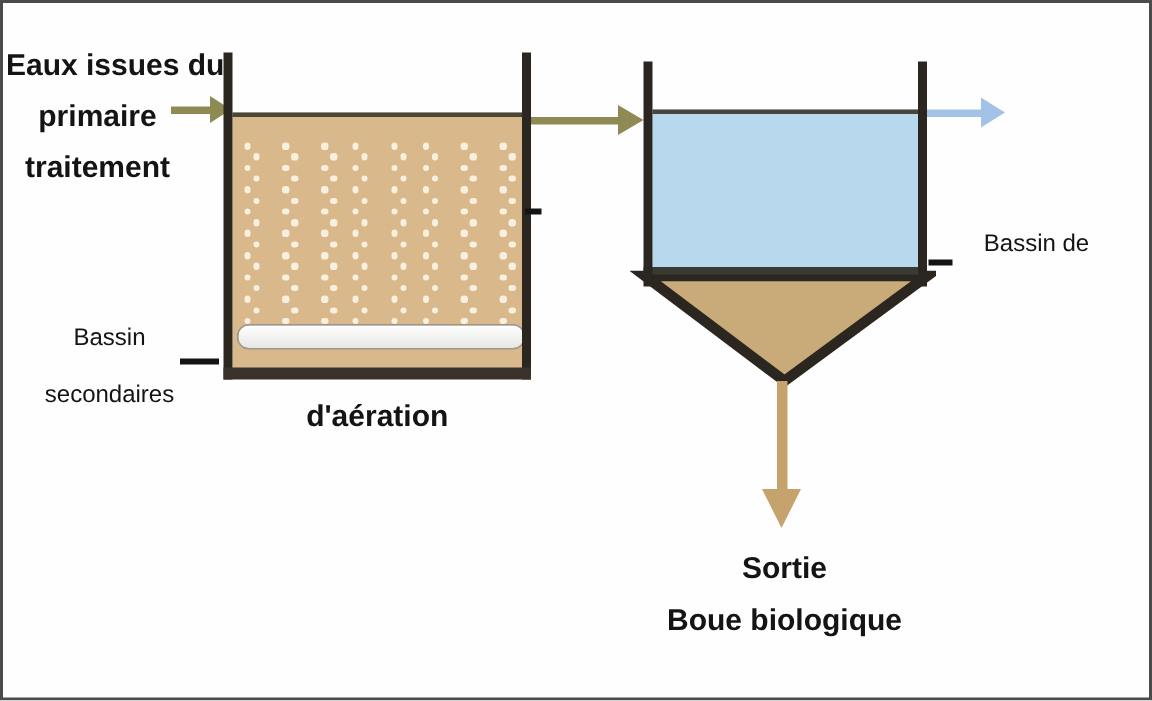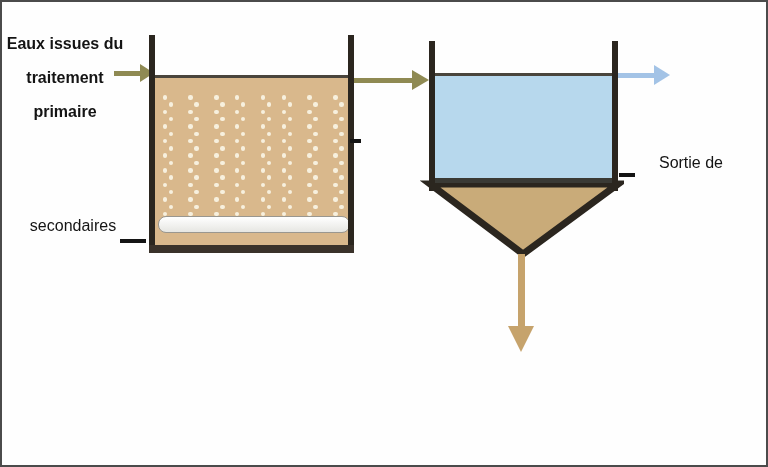--- a/index.html
+++ b/index.html
@@ -7,21 +7,21 @@
     position:relative;
     width:768px;height:467px;
     box-sizing:border-box;
     border:2px solid #4b4b4b;
     background:#fefefe;
     font-family:"Liberation Sans", sans-serif;
     color:#141414;
     overflow:hidden;
   }
   .abs{position:absolute;}
-  .lbl{position:absolute;text-align:center;line-height:34px;font-size:16px;white-space:nowrap;}
+  .lbl{position:absolute;text-align:center;line-height:34px;font-size:20px;white-space:nowrap;}
   .bold{font-weight:700;}
   .reg{font-weight:400;font-size:16px;}
 
   
   .t1-wall{position:absolute;top:33px;width:6px;height:218px;background:var(--wall,#2b261f);}
   #t1-wall-left{left:147px;}
   #t1-wall-right{left:346px;}
   #t1-fill{position:absolute;left:153px;top:73px;width:193px;height:170px;background:var(--tan,#d9b88c);border-top:3px solid #4a453c;}
   #t1-pipe{position:absolute;left:156px;top:214px;width:190px;height:15px;background:linear-gradient(#ffffff,#e6e6e2);border:1px solid #9a978f;border-radius:8px;}
   .tick{position:absolute;background:#141414;}
@@ -39,22 +39,22 @@
   .olive{background:var(--olive,#8f8a53);}
   .bubble{position:absolute;width:4.5px;height:4.5px;border-radius:50%;background:var(--bubble,#f7f0de);}
 </style>
 </head>
 <body>
 
 <div id="figure">
 
   <div class="lbl bold" style="left:2px;top:25px;width:122px;">
     <div>Eaux issues du</div>
+    <div>primaire</div>
     <div>traitement</div>
-    <div>primaire</div>
   </div>
   <div class="shaft olive abs" style="left:112px;top:69px;width:28px;"></div>
   <div class="head-right abs" style="left:138px;top:62px;border-top-width:9px;border-bottom-width:9px;border-left:14px solid var(--olive,#8f8a53);"></div>
 
   <div id="t1-fill">
     <div id="bubbles">
         <span class="bubble" style="left: 7.5px; top: 17px;"></span>
         <span class="bubble" style="left: 13.5px; top: 24.3px;"></span>
         <span class="bubble" style="left: 7.5px; top: 31.6px;"></span>
         <span class="bubble" style="left: 13.5px; top: 38.9px;"></span>
@@ -201,42 +201,46 @@
       </div>
   </div>
   <div id="t1-pipe"></div>
   <div id="t1-wall-left" class="t1-wall"></div>
   <div id="t1-wall-right" class="t1-wall"></div>
   <div class="abs" style="left:147px;top:243px;width:205px;height:8px;background:var(--wallbrown,#3a322a);"></div>
   <div class="tick" style="left:348px;top:137px;width:11px;height:4px;"></div>
 
   <div class="tick" style="left:118px;top:237px;width:26px;height:4px;"></div>
   <div class="lbl reg" style="left:8px;top:205px;width:126px;line-height:38px;">
+    <div>Bassin</div>
     <div>secondaires</div>
   </div>
   <div class="lbl bold" style="left:172px;top:258px;width:155px;line-height:36px;">
+    <div>d'aération</div>
   </div>
 
   <div class="shaft olive abs" style="left:352px;top:76px;width:60px;"></div>
   <div class="head-right abs" style="left:410px;top:68px;border-top-width:10px;border-bottom-width:10px;border-left:17px solid var(--olive,#8f8a53);"></div>
 
   <div id="t2-water"></div>
   <svg class="abs" style="left:418px;top:178px;" width="204" height="82">
     <polygon points="10,4 198,4 103,74" fill="#c9ab79" stroke="#2b261f" stroke-width="7" stroke-linejoin="miter"></polygon>
   </svg>
   <div id="t2-interface"></div>
   <div id="t2-wall-left" class="t2-wall"></div>
   <div id="t2-wall-right" class="t2-wall"></div>
   <div class="tick" style="left:617px;top:171px;width:16px;height:4px;"></div>
 
   <div class="shaft abs" style="left:616px;top:71px;width:38px;background:var(--bluearrow,#a3c3e6);"></div>
   <div class="head-right abs" style="left:652px;top:63px;border-top-width:10px;border-bottom-width:10px;border-left:16px solid var(--bluearrow,#a3c3e6);"></div>
 
   <div class="lbl reg" style="left:634px;top:142px;width:110px;line-height:38px;">
-    <div>Sortie de</div>
+    <div>Bassin de</div>
   </div>
 
   <div class="abs" style="left:516px;top:252px;width:7px;height:74px;background:var(--tanarrow,#c6a36c);"></div>
   <div class="abs" style="left:506px;top:324px;width:0;height:0;border-left:13px solid transparent;border-right:13px solid transparent;border-top:26px solid var(--tanarrow,#c6a36c);"></div>
   <div class="lbl bold" style="left:438px;top:360px;width:166px;line-height:35px;">
+    <div>Sortie</div>
+    <div>Boue biologique</div>
   </div>
 
 </div>
 
 </body></html>

